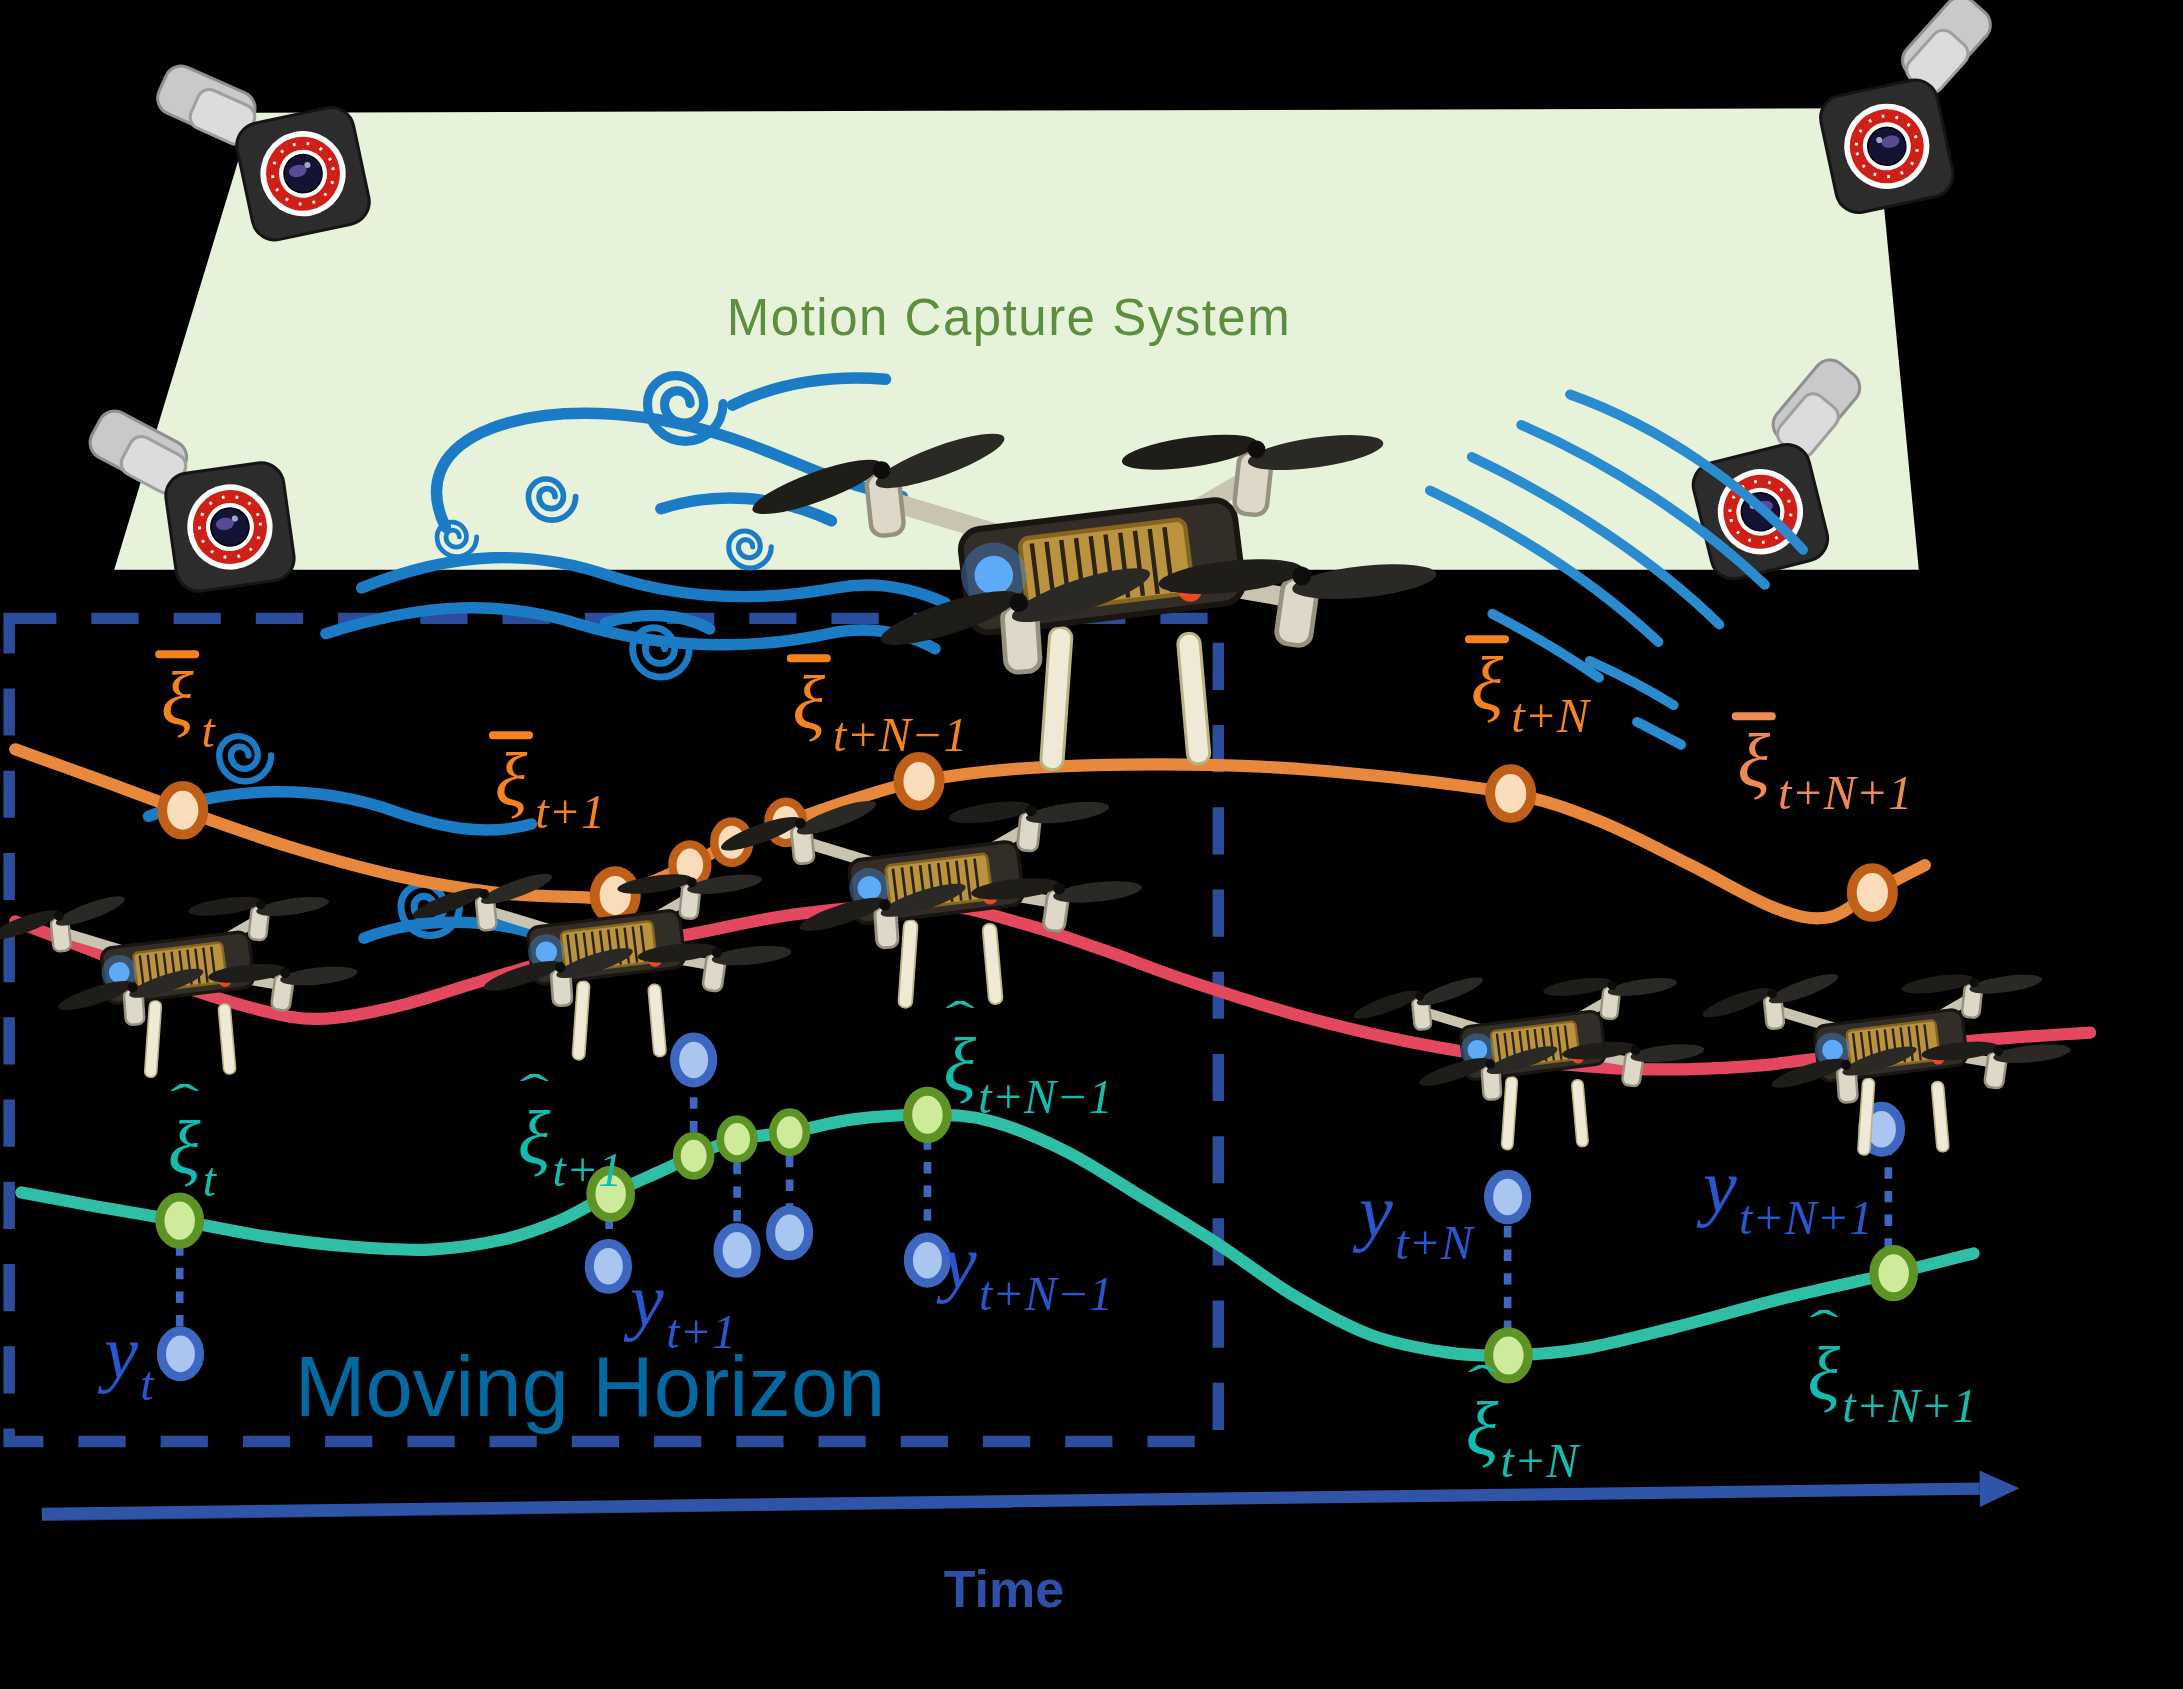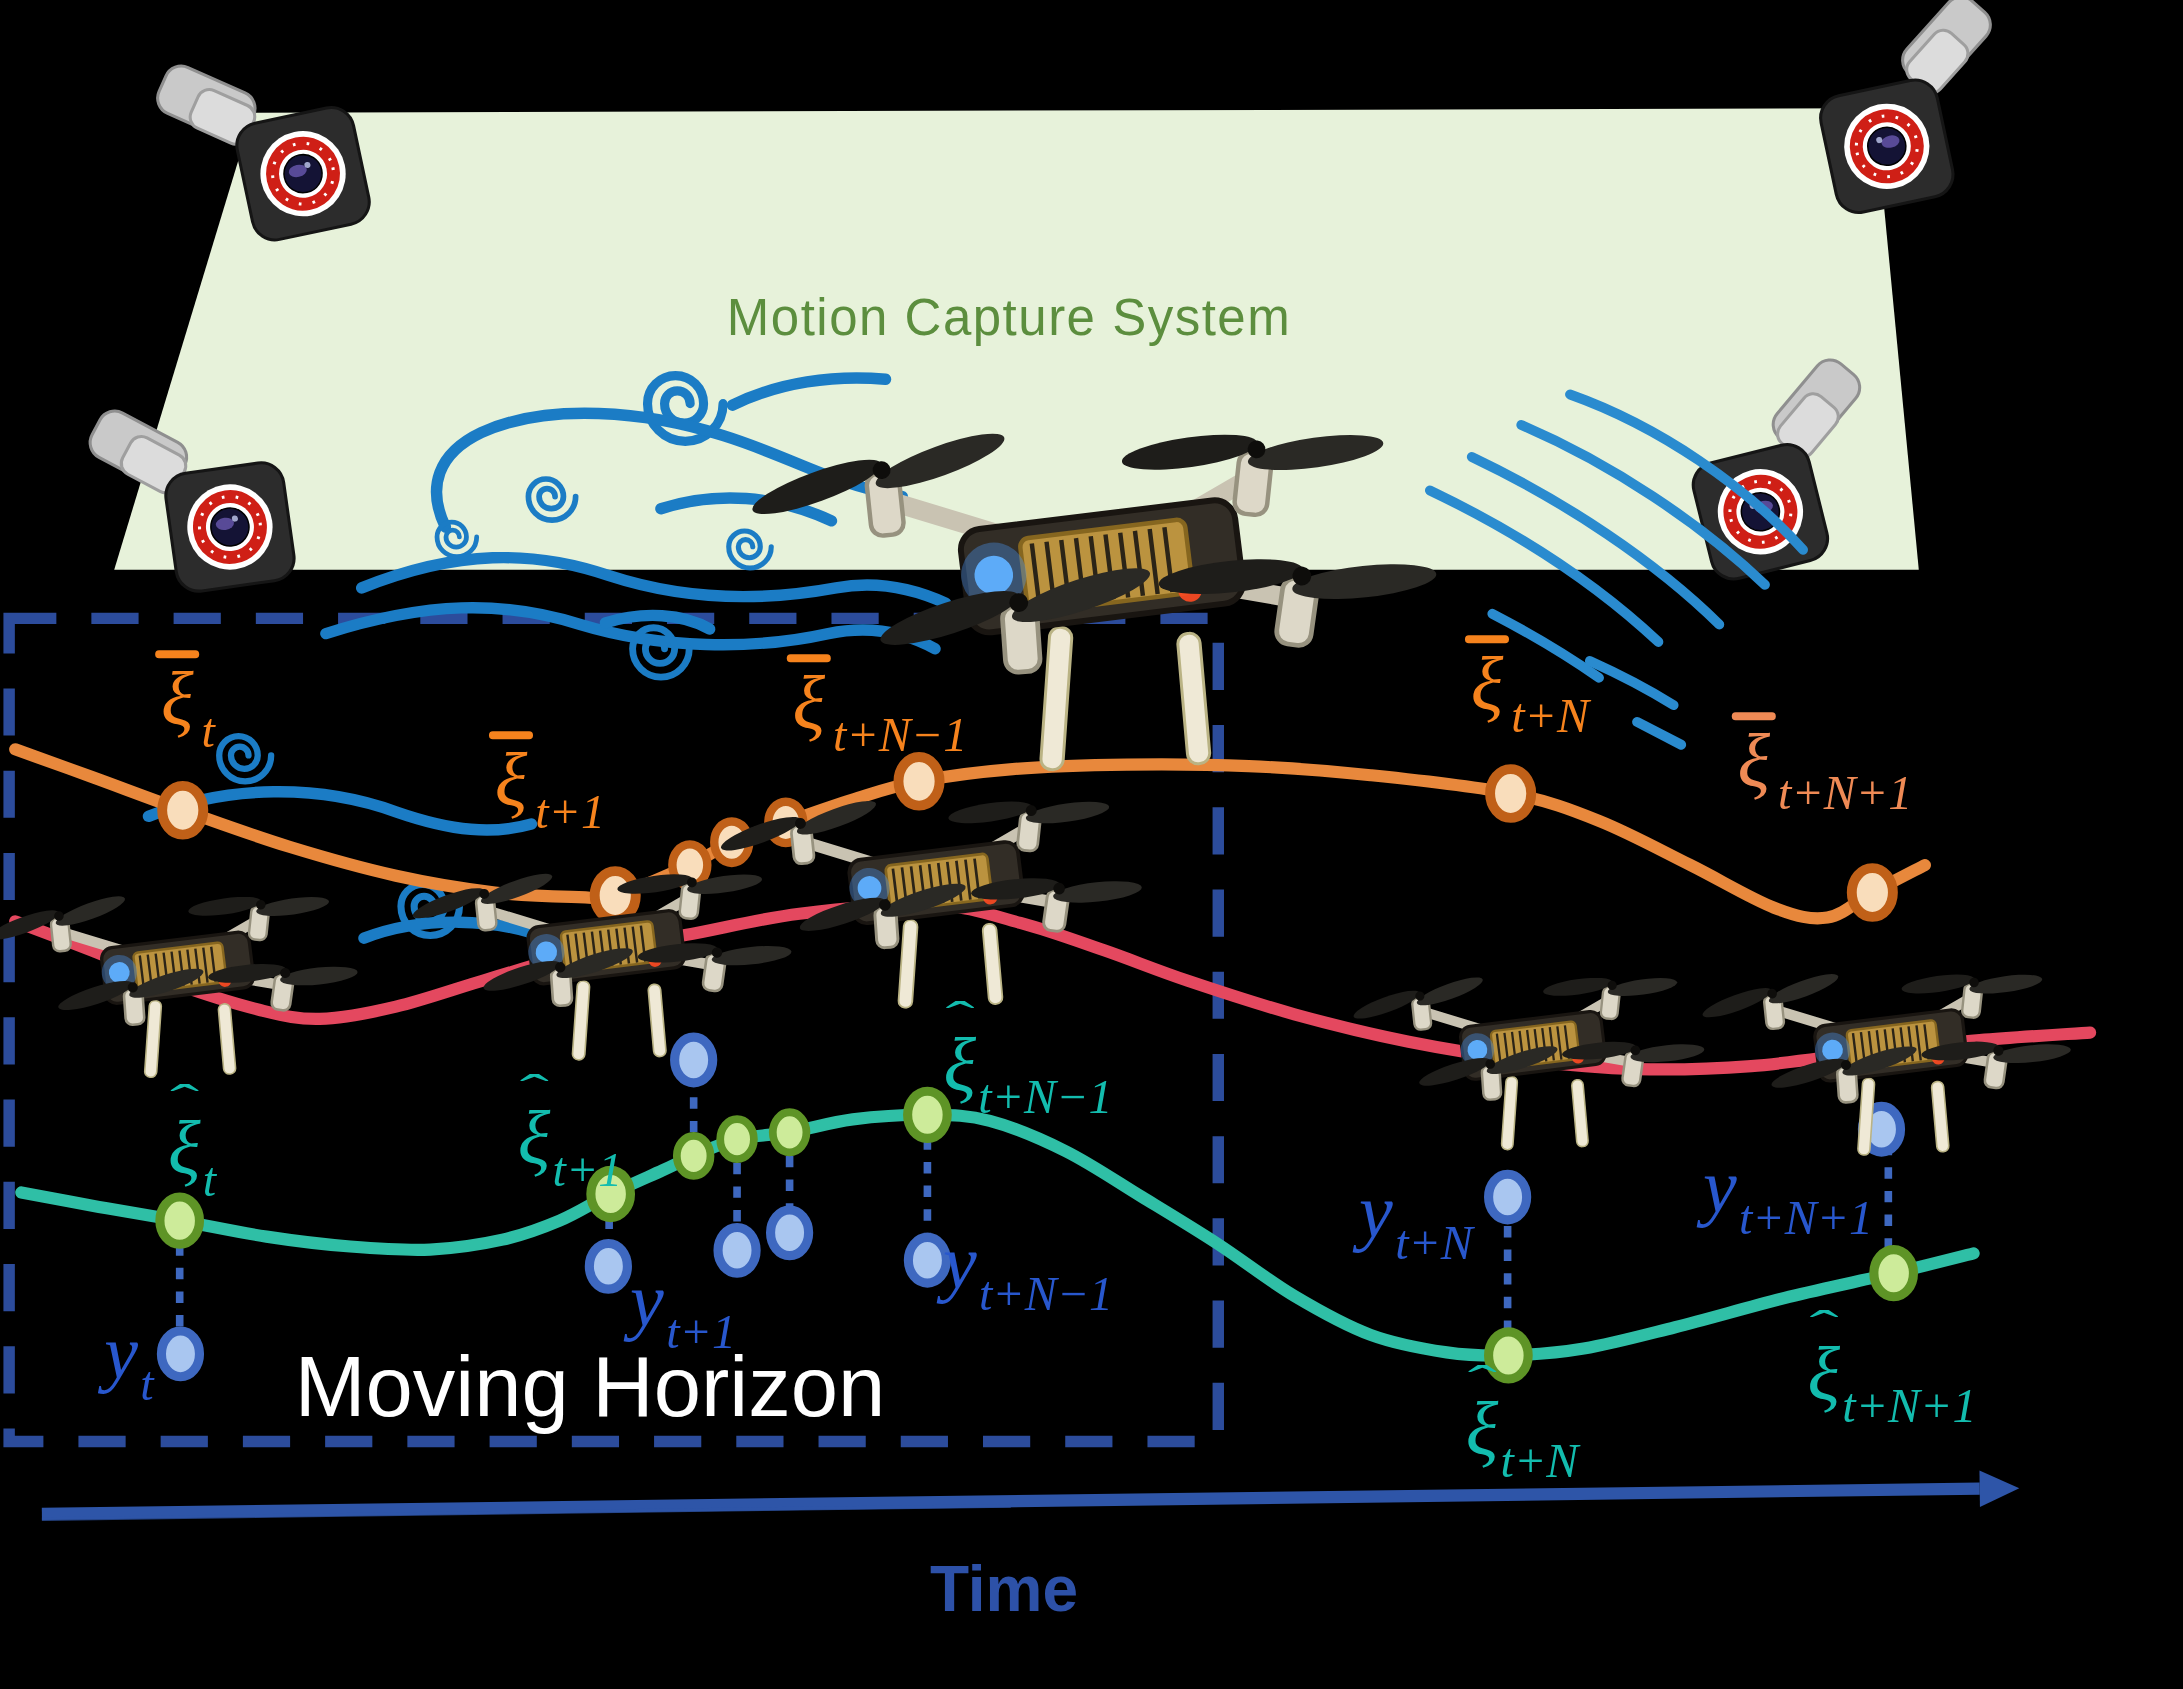--- a/index.html
+++ b/index.html
@@ -2,22 +2,22 @@
 <html style="font-size:12.2px"><head>
 <meta charset="utf-8">
 <style>
   html,body{margin:0;padding:0;background:#000;}
   body{width:2183px;height:1689px;position:relative;overflow:hidden;
        font-family:"Liberation Sans","DejaVu Sans",sans-serif;}
   #scene{position:absolute;left:0;top:0;}
   #labels{position:absolute;left:0;top:0;width:2183px;height:1689px;pointer-events:none;}
   .uitext{position:absolute;transform:translate(-50%,-50%);white-space:nowrap;pointer-events:none;}
   .title{font-size:51px;color:#5c8e3e;letter-spacing:1.5px;}
-  .mh{font-size:85px;color:#ffffff;}
-  .time{font-size:64px;color:#2d51a8;font-weight:bold;}
+  .mh{font-size:85px;color:#0369a1;}
+  .time{font-size:52px;color:#2d51a8;font-weight:bold;}
   .mlabel{position:absolute;transform:translate(-50%,-55%);
           font:italic 76px "Liberation Serif","DejaVu Serif",serif;
           display:flex;align-items:flex-end;white-space:nowrap;pointer-events:none;}
   .mstack{display:inline-flex;flex-direction:column;align-items:center;}
   .acc{display:block;}
   .acc.bar{width:44px;height:7.6px;border-radius:3.8px;background:currentColor;margin-bottom:7.6px;}
   .acc.hat{font-style:normal;font-size:46px;line-height:23px;height:24.4px;transform:scaleX(1.9);}
   .mbase{line-height:0.92;}
   .msub{font-size:48px;margin-left:2.3px;margin-bottom:-23px;}
 </style>

